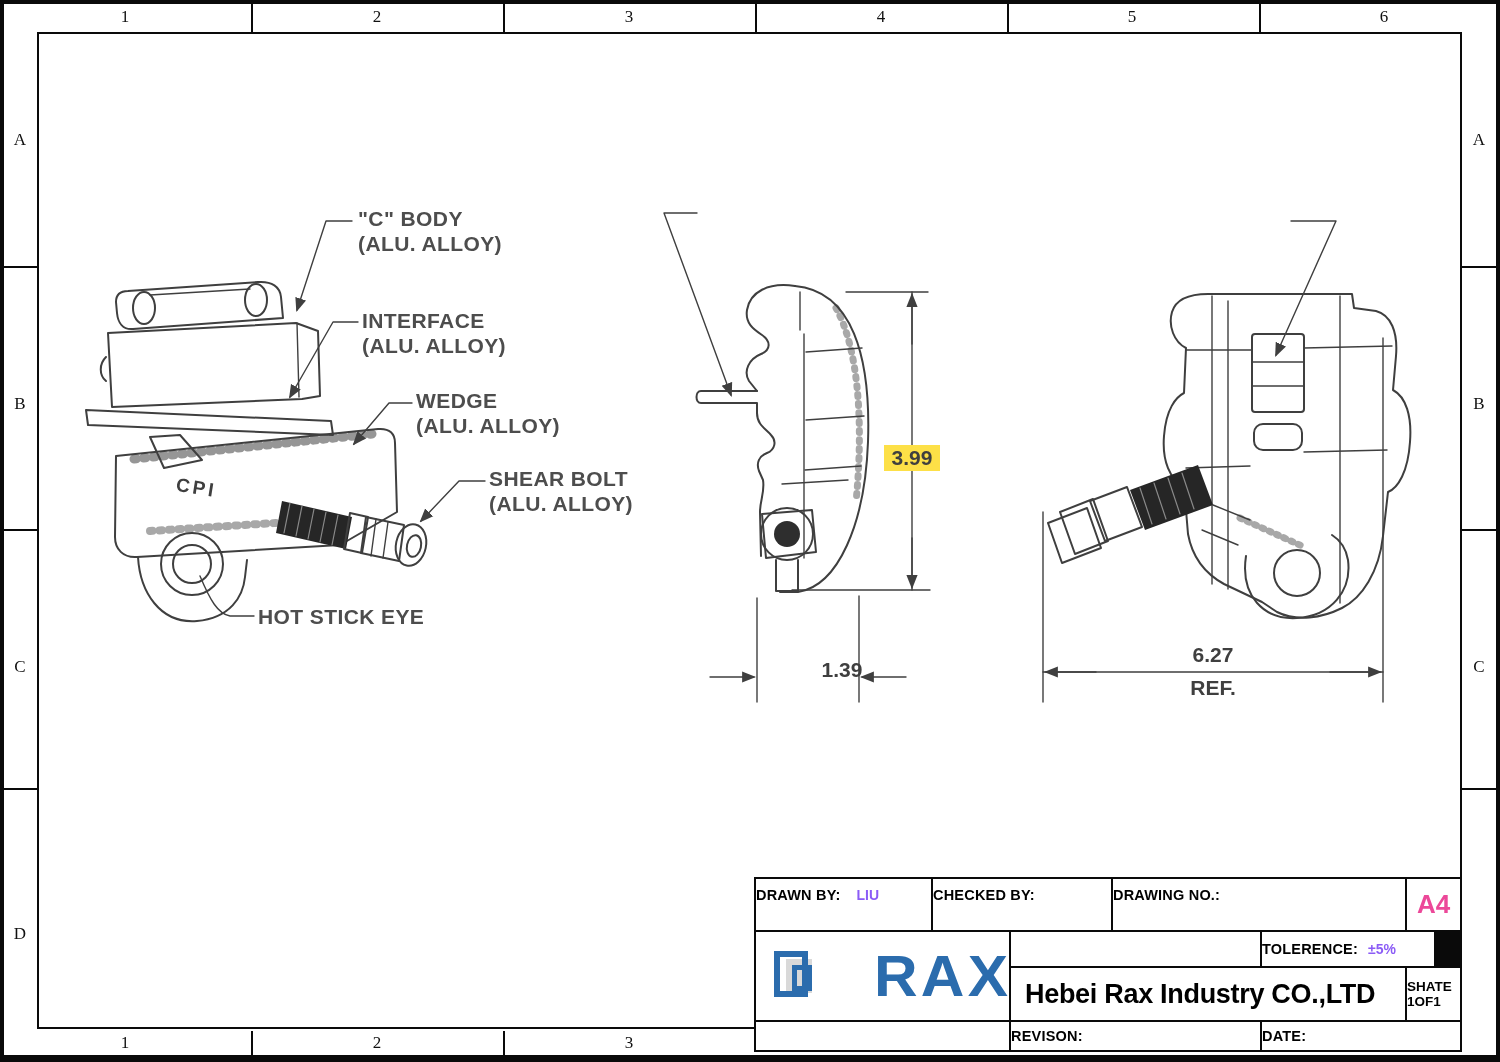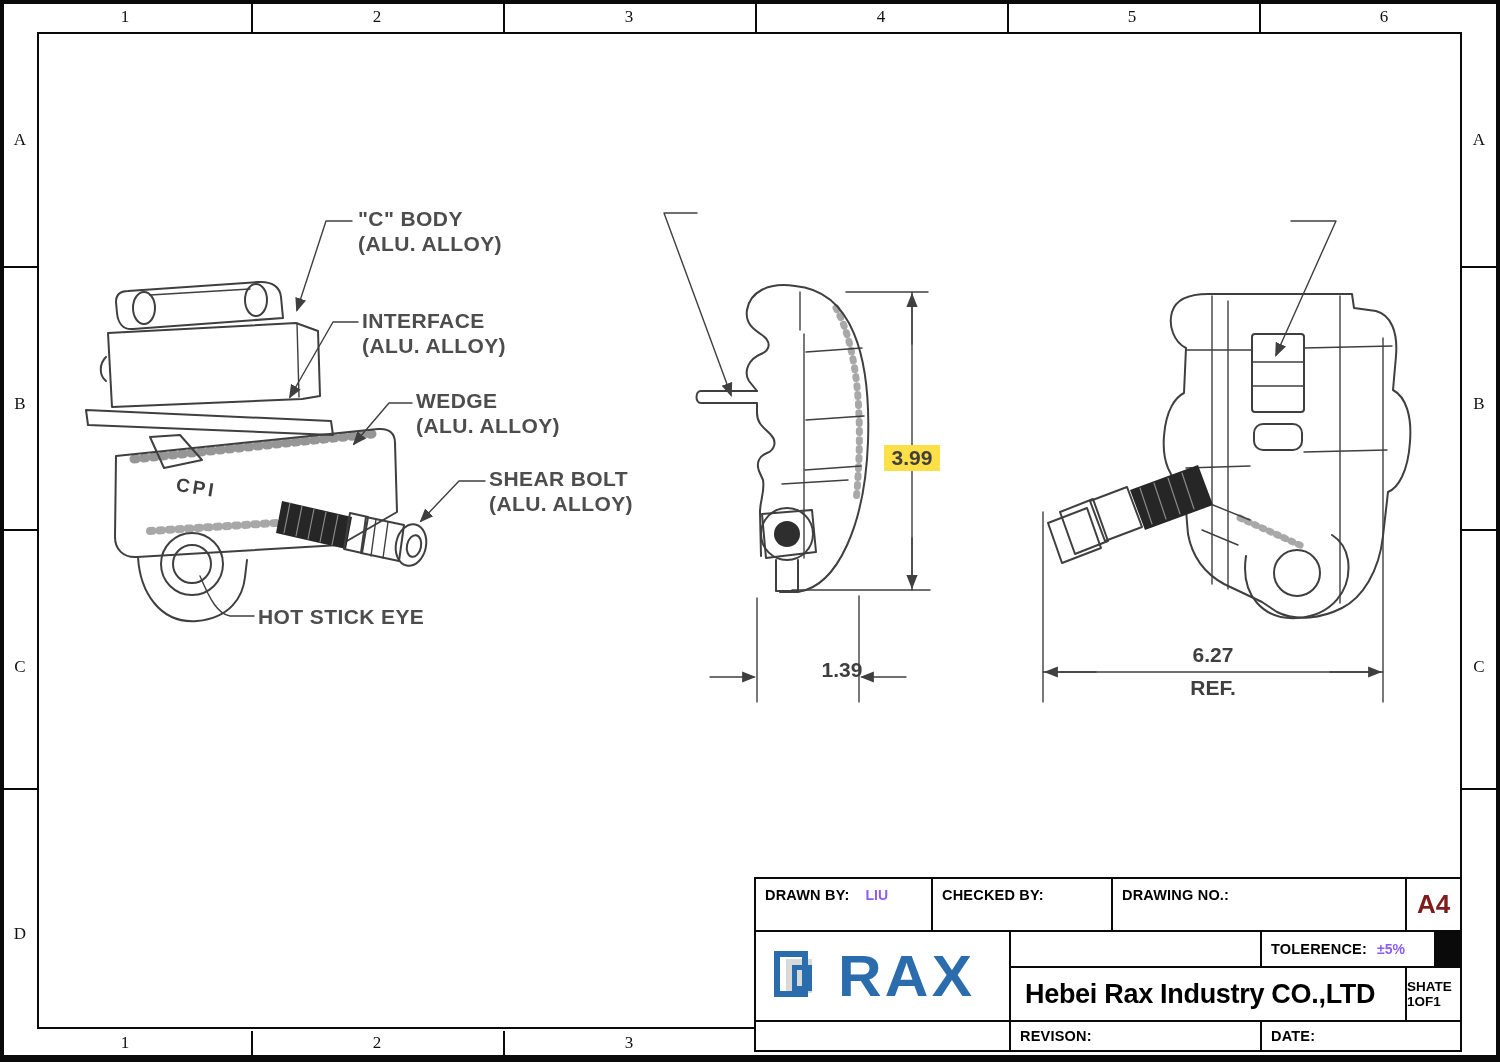--- a/index.html
+++ b/index.html
@@ -39,25 +39,25 @@
   svg.art path, svg.art rect, svg.art circle, svg.art ellipse {
     stroke:#3f3f3f; fill:none; stroke-width:2; stroke-linecap:round; stroke-linejoin:round;
   }
   svg.art .thin { stroke-width:1.4; }
   
   .tblock { position:absolute; left:754px; top:877px; width:708px; height:175px; background:#0a0a0a; z-index:5; }
   .cell { position:absolute; background:#fff; display:flex; align-items:center; overflow:hidden; }
   .cell .k { font-size:14.5px; font-weight:700; color:#000; letter-spacing:.2px; white-space:nowrap; }
   .cell .v { font-size:14px; font-weight:700; color:#8b5cf6; margin-left:16px; white-space:nowrap; }
   .cell.top { align-items:flex-start; padding-top:8px; }
-  .pad { padding-left:9px; }
-  .a4 { justify-content:center; font-size:26px; font-weight:600; color:#7f1d1d; }
+  .pad { }
+  .a4 { justify-content:center; font-size:26px; font-weight:600; color:#ec4899; }
   .company { font-size:27px; font-weight:700; color:#000; padding-left:14px; letter-spacing:-0.3px; }
   .sheet { justify-content:center; font-size:13.5px; font-weight:700; color:#000; }
-  .logo-cell { justify-content:flex-start; padding-left:14px; }
+  .logo-cell { justify-content:flex-start; padding-left:14px;gap:36px; }
   .logo-icon { position:relative; width:56px; height:62px; flex:0 0 auto; }
   .li-gray  { position:absolute; left:16px; top:14px; width:26px; height:34px; background:#d9d9d9; }
   .li-outer { position:absolute; left:4px; top:6px; width:34px; height:46px; border:6px solid #2b6cad; }
   .li-inner { position:absolute; left:22px; top:20px; width:20px; height:26px; border:5px solid #2b6cad; }
   .logo-text { font-size:57px; font-weight:800; color:#2b6cad; letter-spacing:3px; line-height:1; margin-left:12px; transform:scaleX(1.06); transform-origin:left center; }
 </style>
 </head>
 <body>
 
 <div class="page">

